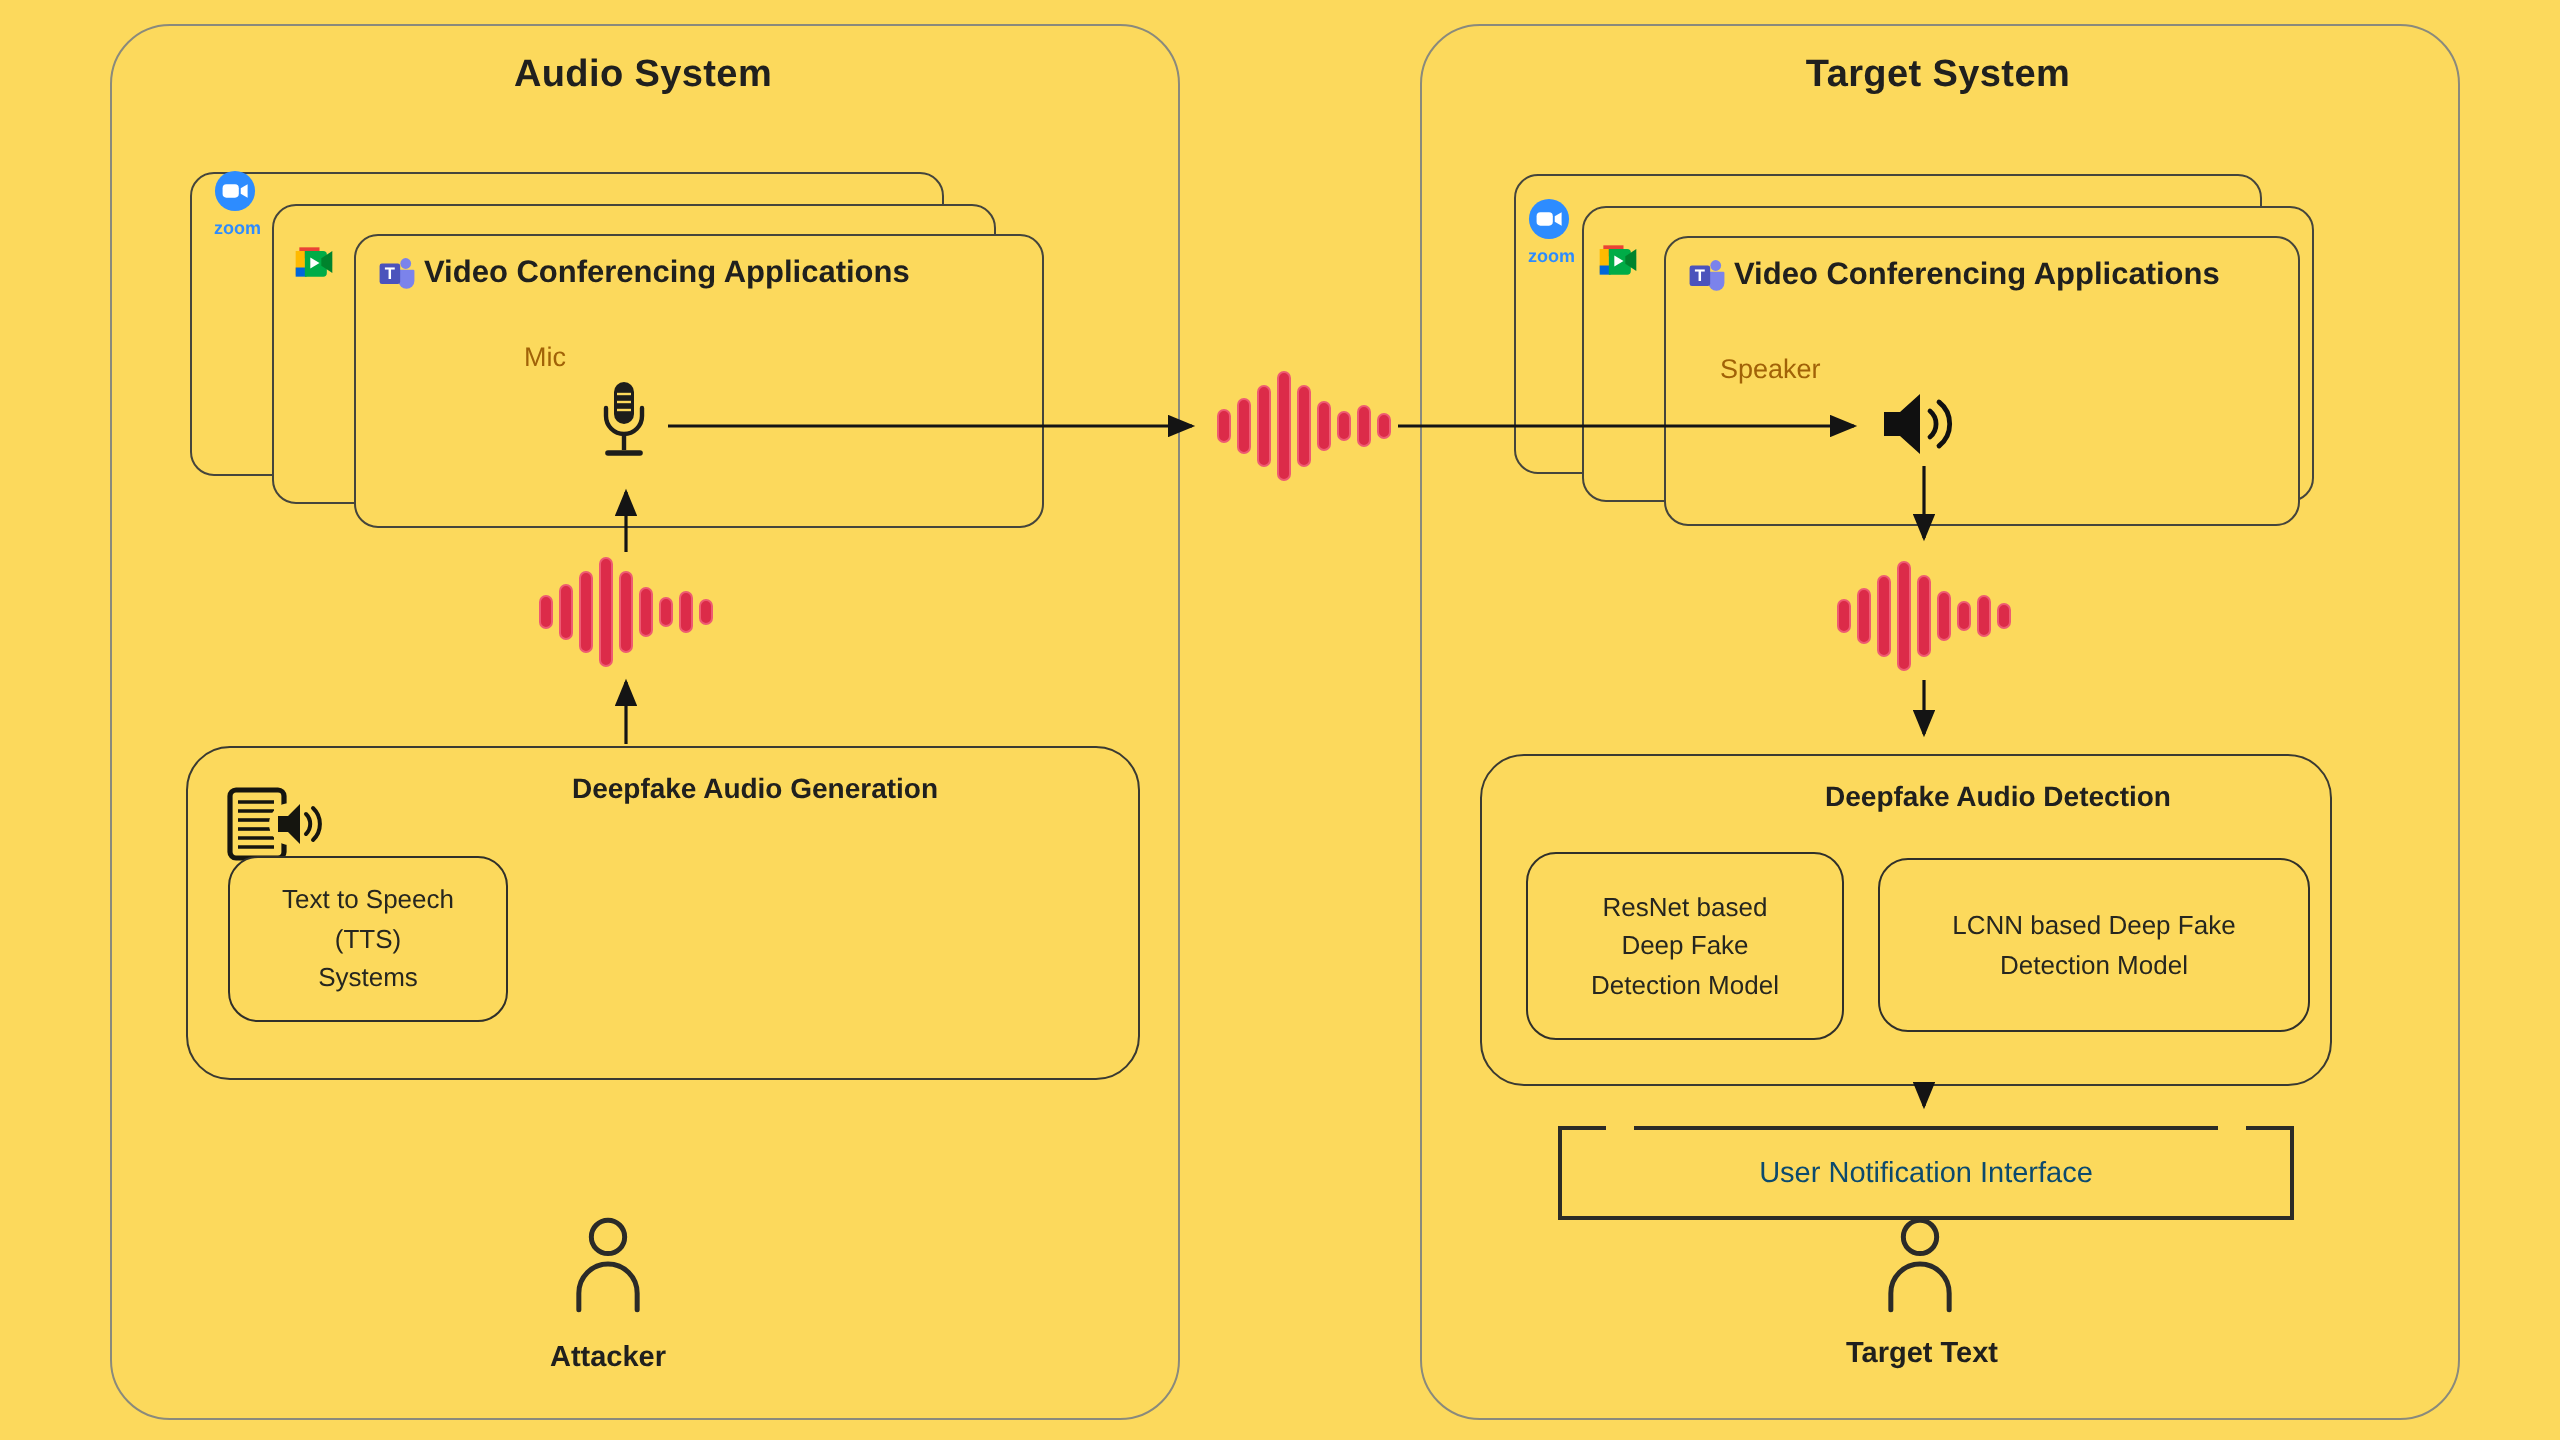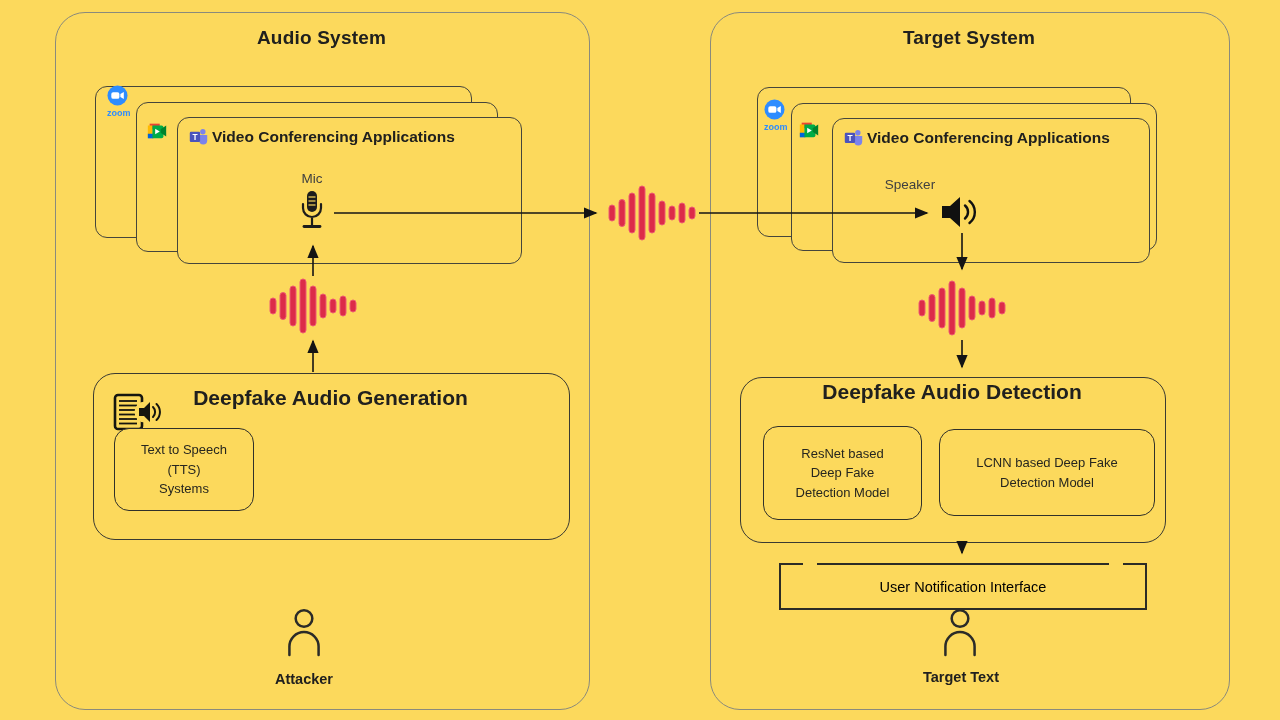--- a/index.html
+++ b/index.html
@@ -3,27 +3,27 @@
 <meta charset="utf-8">
 <style>
   html,body{margin:0;padding:0;}
   body{background:#FCD95C;font-family:"Liberation Sans",sans-serif;}
   .canvas{position:relative;width:1280px;height:720px;background:#FCD95C;overflow:hidden;color:#20201E;}
   .abs{position:absolute;}
   .outer{border:1.6px solid #8A8A7C;border-radius:30px;background:transparent;}
   .card{background:#FCD95C;border:1.6px solid #45453C;border-radius:12px;}
   .sys-title{font-size:19px;font-weight:bold;text-align:center;letter-spacing:.2px;}
   .vca-title{display:flex;align-items:center;gap:4px;font-weight:bold;font-size:15.5px;padding:9px 0 0 11px;}
-  .io-label{font-size:13.5px;text-align:center;color:#404040;}
+  .io-label{font-size:13.5px;color:#a16207;}
   .group-box{border:1.7px solid #3A3A32;border-radius:22px;}
-  .group-title{font-weight:bold;font-size:21px;text-align:center;}
+  .group-title{font-weight:bold;font-size:14px;text-align:center;padding-left:47px;}
   .sub-box{border:1.7px solid #30302A;border-radius:15px;display:flex;align-items:center;justify-content:center;
            text-align:center;font-size:13px;line-height:1.5;color:#26261F;background:#FCD95C;}
   .pre{white-space:pre-line;}
-  .uni{border:2px solid #2C2C26;display:flex;align-items:center;justify-content:center;font-size:14.5px;color:#000000;}
+  .uni{border:2px solid #2C2C26;display:flex;align-items:center;justify-content:center;font-size:14.5px;color:#0c4a6e;}
   .uni-gap{position:absolute;top:-3px;height:5px;width:14px;background:#FCD95C;}
   .actor-label{font-weight:bold;font-size:14.5px;text-align:center;}
   .zoom-logo{text-align:left;width:26px;line-height:1;}
   .zoom-text{font-size:9px;font-weight:bold;color:#2D8CFF;margin-top:0px;}
   .arrows{position:absolute;left:0;top:0;z-index:8;}
   .wf{position:absolute;z-index:9;}
   .z1{z-index:1}.z2{z-index:2}.z3{z-index:3}.z4{z-index:4}
 </style>
 </head>
 <body>
@@ -162,21 +162,21 @@
     <path d="M4 13 h8 l10 -9 v30 l-10 -9 h-8 z" fill="#101010"></path>
     <path d="M27 12.5 a8.5 8.5 0 0 1 0 13" stroke="#101010" stroke-width="2.4" fill="none" stroke-linecap="round"></path>
     <path d="M31.5 8 a14 14 0 0 1 0 22" stroke="#101010" stroke-width="2.4" fill="none" stroke-linecap="round"></path>
   </svg>
 
   <svg class="wf" style="left:917px;top:280px" width="90" height="56">
       <use href="#sym-waveform"></use>
     </svg>
 
   <div class="abs group-box" style="left:740px;top:377px;width:424px;height:164px"></div>
-  <div class="abs group-title" style="left:740px;top:380px;width:424px">Deepfake Audio Detection</div>
+  <div class="abs group-title" style="left:740px;top:390px;width:424px">Deepfake Audio Detection</div>
   <div class="abs sub-box pre" style="left:763px;top:426px;width:157px;height:92px">ResNet based
 Deep Fake
 Detection Model</div>
   <div class="abs sub-box pre" style="left:939px;top:429px;width:214px;height:85px">LCNN based Deep Fake
 Detection Model</div>
 
   <div class="abs uni" style="left:779px;top:563px;width:364px;height:43px">
     <div class="uni-gap" style="left:22px"></div>
     <div class="uni-gap" style="right:22px"></div>
     <span>User Notification Interface</span>

